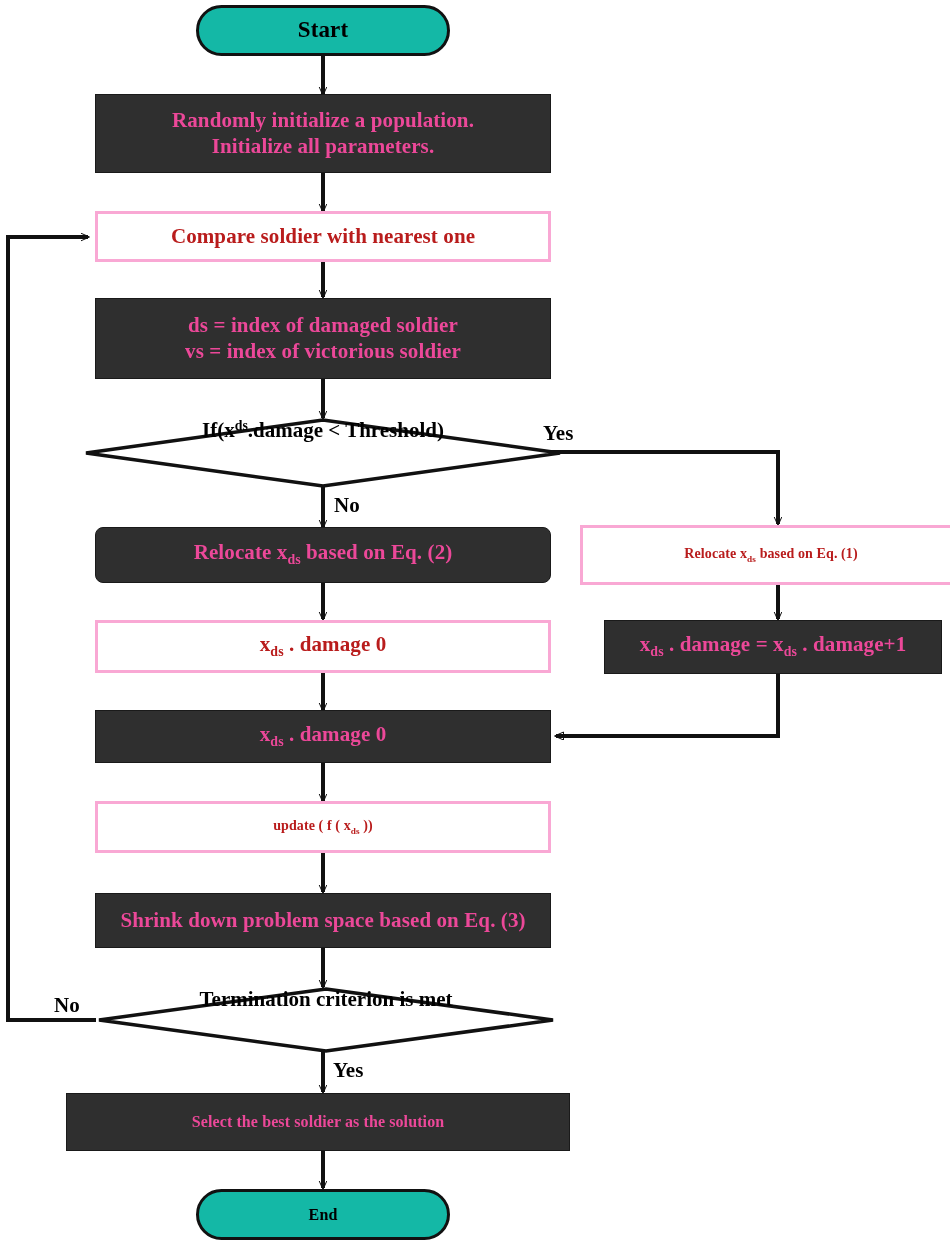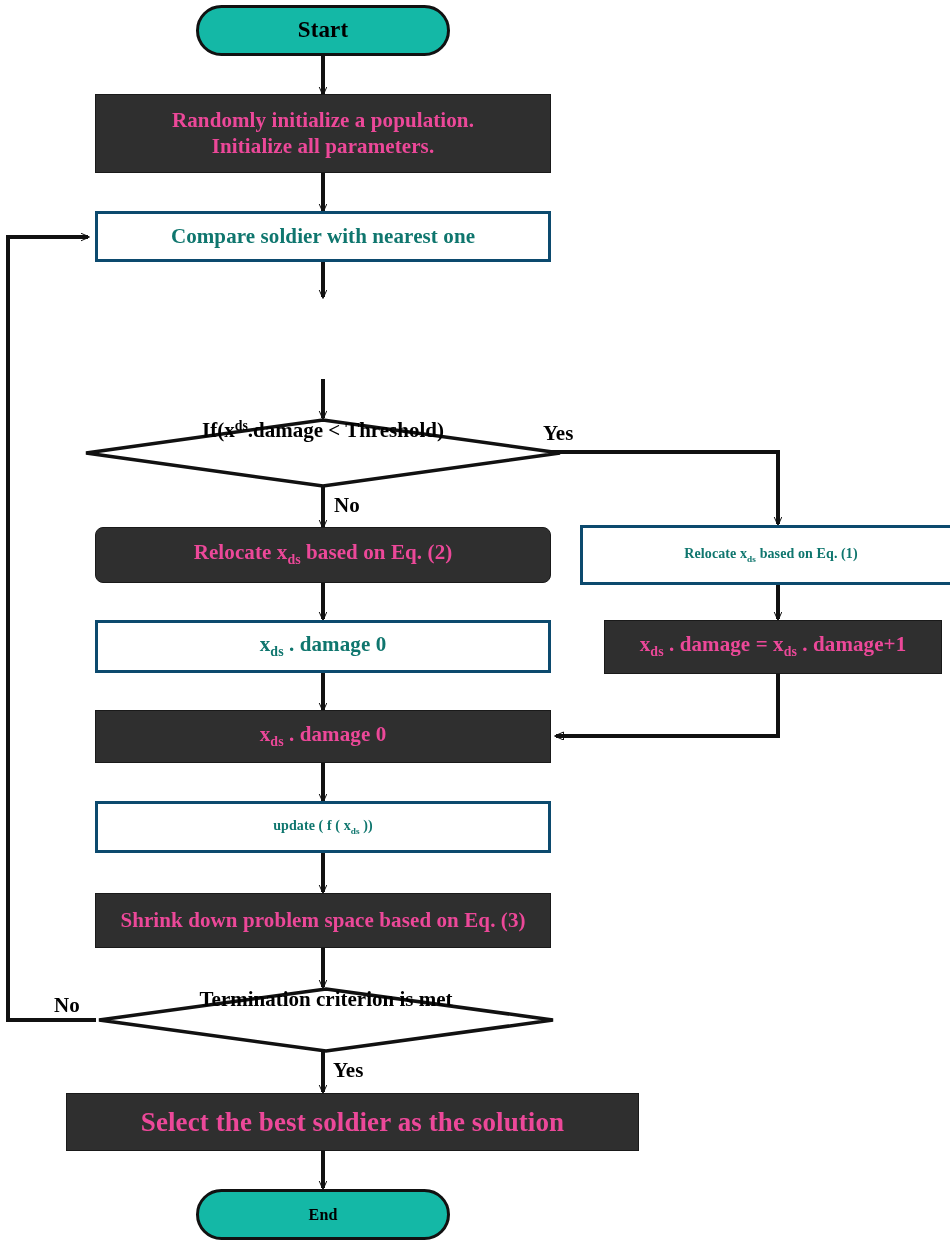--- a/index.html
+++ b/index.html
@@ -29,22 +29,22 @@
     line-height: 1.22;
     letter-spacing: 0.1px;
   }
   .node.dark {
     background: #2f2f2f;
     color: #ec4899;
     border: 1px solid #1a1a1a;
   }
   .node.light {
     background: #ffffff;
-    color: #0f766e;
-    border: 3px solid #0c4a6e;
+    color: #b91c1c;
+    border: 3px solid #f9a8d4;
   }
   .node.terminator {
     background: #14b8a6;
     color: #000000;
     border: 3px solid #111111;
     border-radius: 999px;
   }
   .node-text {
     display: block;
     padding: 0 8px;
@@ -149,20 +149,24 @@
 
   <div class="node dark" style="left:95px; top:94px; width:456px; height:79px; font-size:21px;">
     <span class="node-text">Randomly initialize a population.
 Initialize all parameters.</span>
   </div>
 
   <div class="node light" style="left:95px; top:211px; width:456px; height:51px; font-size:21px;">
     <span class="node-text">Compare  soldier with nearest one</span>
   </div>
 
+  <div class="node dark" style="left:95px; top:298px; width:456px; height:81px; font-size:21px;">
+    <span class="node-text">ds = index of damaged soldier
+vs = index of victorious soldier</span>
+  </div>
 
   <div class="diamond-wrap" style="left:83px; top:418px; width:480px; height:70px;">
     <svg width="480" height="70" viewBox="0 0 480 70">
       <polygon points="240,2 477,35 240,68 3,35" fill="#ffffff" stroke="#111111" stroke-width="3.5"></polygon>
     </svg>
     <div class="diamond-label" style="font-size:21px;">
       <span>If(x</span>
         <span class="sub">ds</span>
         <span>.damage &lt; Threshold)</span>
     </div>
@@ -194,21 +198,21 @@
   <div class="diamond-wrap" style="left:96px; top:987px; width:460px; height:66px;">
     <svg width="460" height="66" viewBox="0 0 460 66">
       <polygon points="230,2 457,33 230,64 3,33" fill="#ffffff" stroke="#111111" stroke-width="3.5"></polygon>
     </svg>
     <div class="diamond-label" style="font-size:21px;">Termination criterion is met</div>
   </div>
 
   <div class="edge-label" style="left:54px; top:993px;">No</div>
   <div class="edge-label" style="left:333px; top:1058px;">Yes</div>
 
-  <div class="node dark" style="left:66px; top:1093px; width:573px; height:58px; font-size:27px;">
+  <div class="node dark" style="left:66px; top:1093px; width:504px; height:58px; font-size:16px;">
     <span class="node-text">Select the best soldier as the solution</span>
   </div>
 
   <div class="node terminator" style="left:196px; top:1189px; width:254px; height:51px; font-size:16px;">
     <span class="node-text">End</span>
   </div>
 
   <div class="node light" style="left:580px; top:525px; width:382px; height:60px; font-size:14px;">
     <span class="node-text"><span>Relocate x</span><span class="sub">ds</span><span> based on Eq. (1)</span></span>
   </div>

